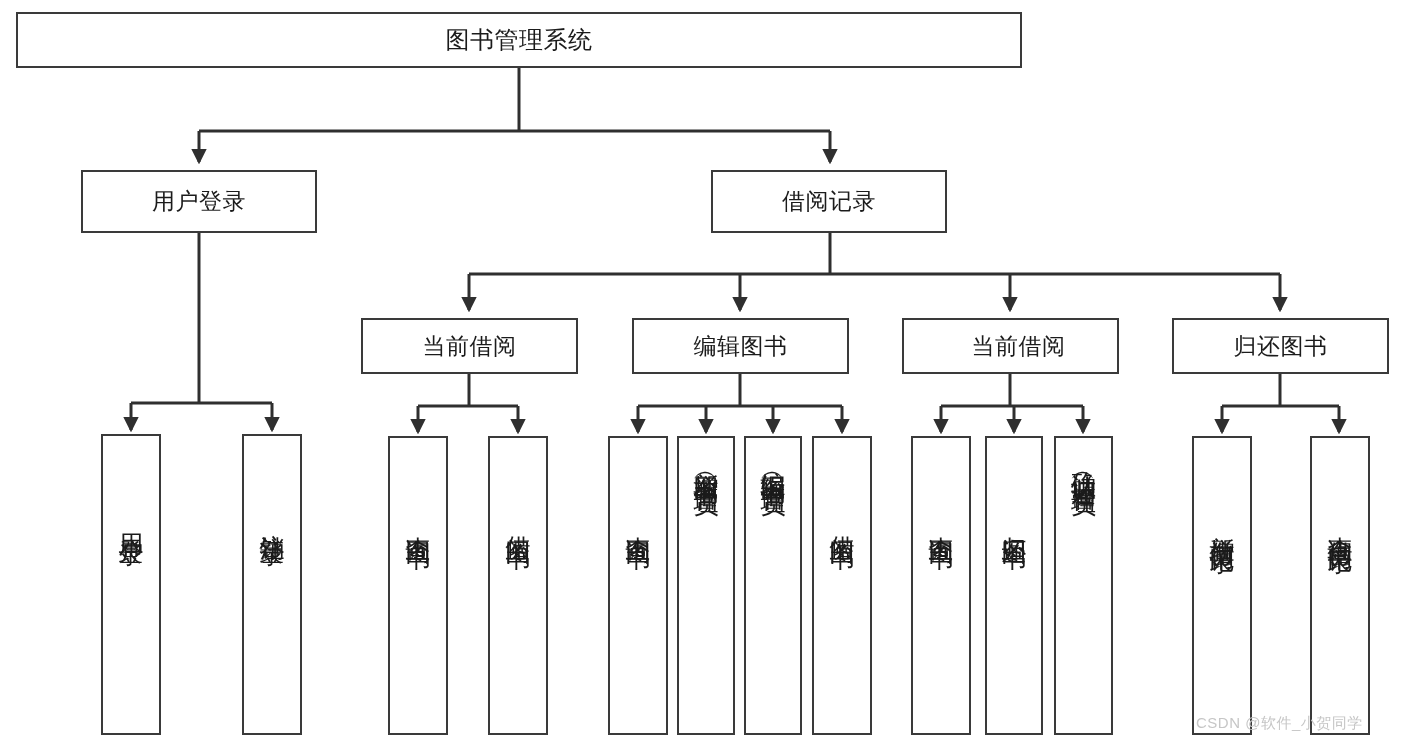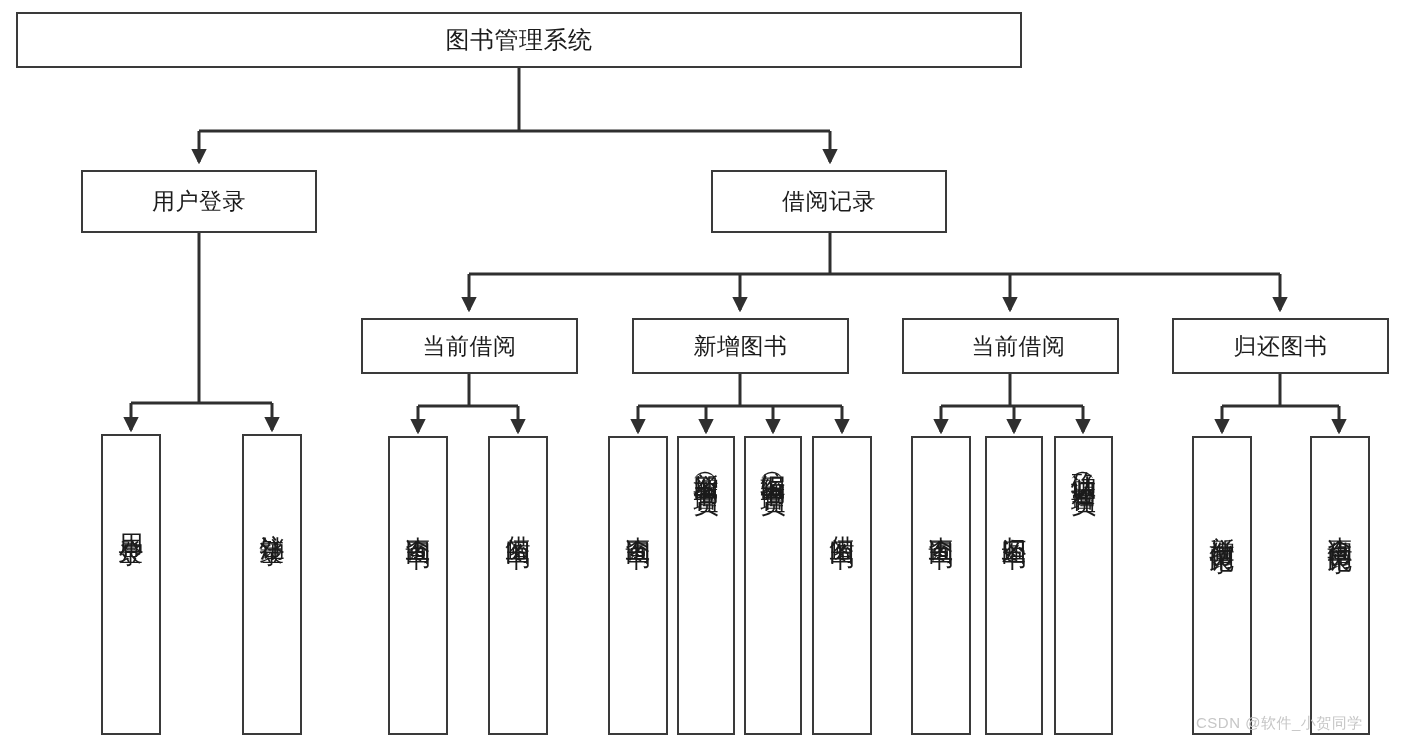--- a/index.html
+++ b/index.html
@@ -141,21 +141,21 @@
     <span class="label">用户登录</span>
   </div>
   <div class="node horiz" style="left:711px; top:170px; width:236px; height:63px;">
     <span class="label">借阅记录</span>
   </div>
 
   <div class="node horiz" style="left:361px; top:318px; width:217px; height:56px;">
     <span class="label">当前借阅</span>
   </div>
   <div class="node horiz" style="left:632px; top:318px; width:217px; height:56px;">
-    <span class="label">新增图书</span>
+    <span class="label">编辑图书</span>
   </div>
   <div class="node horiz" style="left:902px; top:318px; width:217px; height:56px;padding-left:16px;">
     <span class="label">当前借阅</span>
   </div>
   <div class="node horiz" style="left:1172px; top:318px; width:217px; height:56px;">
     <span class="label">归还图书</span>
   </div>
 
   <div class="node vert mid" style="left:101px; top:434px; width:60px; height:301px;">
     <span class="label">用户登录</span>

